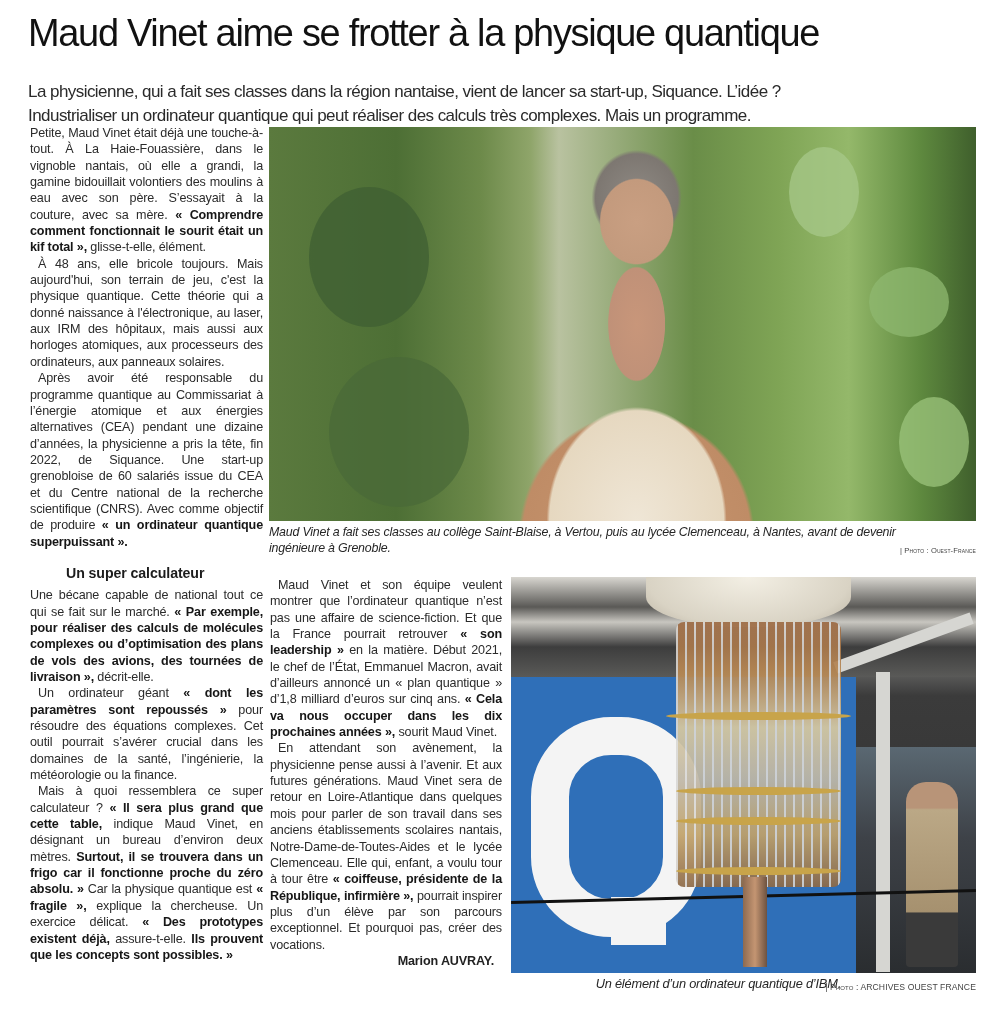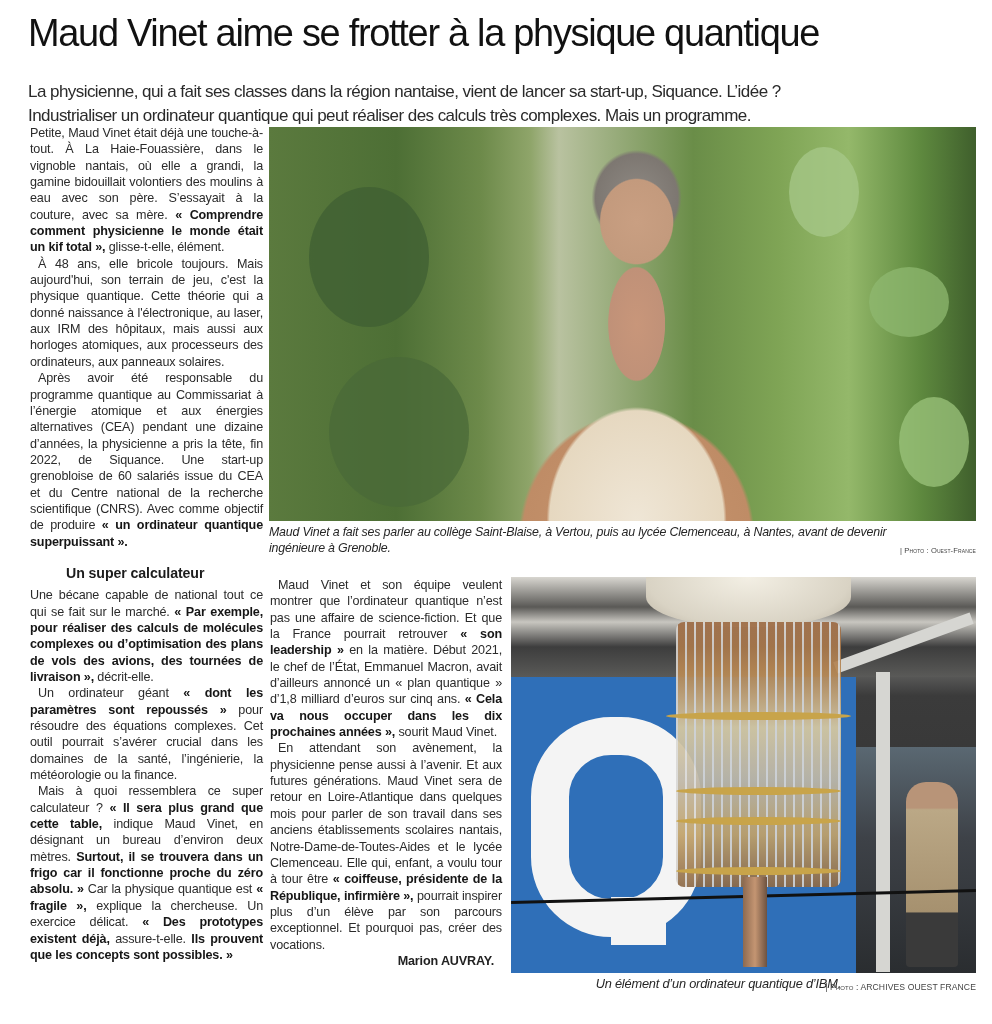--- a/index.html
+++ b/index.html
@@ -90,37 +90,37 @@
 <body>
 
 <h1 class="headline">Maud Vinet aime se frotter à la physique quantique</h1>
 
 <div class="standfirst">
   <span>La physicienne, qui a fait ses classes dans la région nantaise, vient de lancer sa start-up, Siquance. L’idée ?</span>
   <span>Industrialiser un ordinateur quantique qui peut réaliser des calculs très complexes. Mais un programme.</span>
 </div>
 
 <div class="col col1">
-  <p class="first"><span>Petite, Maud Vinet était déjà une touche-à-tout. À La Haie-Fouassière, dans le vignoble nantais, où elle a grandi, la gamine bidouillait volontiers des moulins à eau avec son père. S’essayait à la couture, avec sa mère. </span><b>« Comprendre comment physicienne le monde était un kif total »,</b><span> glisse-t-elle, élément.</span></p>
+  <p class="first"><span>Petite, Maud Vinet était déjà une touche-à-tout. À La Haie-Fouassière, dans le vignoble nantais, où elle a grandi, la gamine bidouillait volontiers des moulins à eau avec son père. S’essayait à la couture, avec sa mère. </span><b>« Comprendre comment fonctionnait le sourit était un kif total »,</b><span> glisse-t-elle, élément.</span></p>
   <p>À 48 ans, elle bricole toujours. Mais aujourd'hui, son terrain de jeu, c'est la physique quantique. Cette théorie qui a donné naissance à l'électronique, au laser, aux IRM des hôpitaux, mais aussi aux horloges atomiques, aux processeurs des ordinateurs, aux panneaux solaires.</p>
   <p><span>Après avoir été responsable du programme quantique au Commissariat à l’énergie atomique et aux énergies alternatives (CEA) pendant une dizaine d’années, la physicienne a pris la tête, fin 2022, de Siquance. Une start-up grenobloise de 60 salariés issue du CEA et du Centre national de la recherche scientifique (CNRS). Avec comme objectif de produire </span><b>« un ordinateur quantique superpuissant ».</b></p>
   <h2 class="subhead">Un super calculateur</h2>
   <p class="first"><span>Une bécane capable de national tout ce qui se fait sur le marché. </span><b>« Par exemple, pour réaliser des calculs de molécules complexes ou d’optimisation des plans de vols des avions, des tournées de livraison »,</b><span> décrit-elle.</span></p>
   <p><span>Un ordinateur géant </span><b>« dont les paramètres sont repoussés »</b><span> pour résoudre des équations complexes. Cet outil pourrait s’avérer crucial dans les domaines de la santé, l’ingénierie, la météorologie ou la finance.</span></p>
   <p><span>Mais à quoi ressemblera ce super calculateur ? </span><b>« Il sera plus grand que cette table,</b><span> indique Maud Vinet, en désignant un bureau d’environ deux mètres. </span><b>Surtout, il se trouvera dans un frigo car il fonctionne proche du zéro absolu. »</b><span> Car la physique quantique est </span><b>« fragile »,</b><span> explique la chercheuse. Un exercice délicat. </span><b>« Des prototypes existent déjà,</b><span> assure-t-elle. </span><b>Ils prouvent que les concepts sont possibles. »</b></p>
 </div>
 
 <div class="photo photo1" title="Portrait de Maud Vinet souriante devant un feuillage">
   <div class="leaf" style="left:520px;top:20px;width:70px;height:90px;background:#a7c88a;"></div>
   <div class="leaf" style="left:600px;top:140px;width:80px;height:70px;background:#8fb870;"></div>
   <div class="leaf" style="left:630px;top:270px;width:70px;height:90px;background:#9cc47c;"></div>
   <div class="leaf" style="left:40px;top:60px;width:120px;height:140px;background:#3f5f33;"></div>
   <div class="leaf" style="left:60px;top:230px;width:140px;height:150px;background:#4a6a38;"></div>
 </div>
-<div class="caption caption1">Maud Vinet a fait ses parler au collège Saint-Blaise, à Vertou, puis au lycée Clemenceau, à Nantes, avant de devenir ingénieure à Grenoble.</div>
+<div class="caption caption1">Maud Vinet a fait ses classes au collège Saint-Blaise, à Vertou, puis au lycée Clemenceau, à Nantes, avant de devenir ingénieure à Grenoble.</div>
 <div class="credit credit1">| Photo : Ouest-France</div>
 
 <div class="col col2">
   <p><span>Maud Vinet et son équipe veulent montrer que l’ordinateur quantique n’est pas une affaire de science-fiction. Et que la France pourrait retrouver </span><b>« son leadership »</b><span> en la matière. Début 2021, le chef de l’État, Emmanuel Macron, avait d’ailleurs annoncé un « plan quantique » d’1,8 milliard d’euros sur cinq ans. </span><b>« Cela va nous occuper dans les dix prochaines années »,</b><span> sourit Maud Vinet.</span></p>
   <p><span>En attendant son avènement, la physicienne pense aussi à l’avenir. Et aux futures générations. Maud Vinet sera de retour en Loire-Atlantique dans quelques mois pour parler de son travail dans ses anciens établissements scolaires nantais, Notre-Dame-de-Toutes-Aides et le lycée Clemenceau. Elle qui, enfant, a voulu tour à tour être </span><b>« coiffeuse, présidente de la République, infirmière »,</b><span> pourrait inspirer plus d’un élève par son parcours exceptionnel. Et pourquoi pas, créer des vocations.</span></p>
   <p class="byline">Marion AUVRAY.</p>
 </div>
 
 <div class="photo photo2" title="Cryostat d'un ordinateur quantique IBM exposé devant un grand Q">
   <div class="ceiling"></div>

